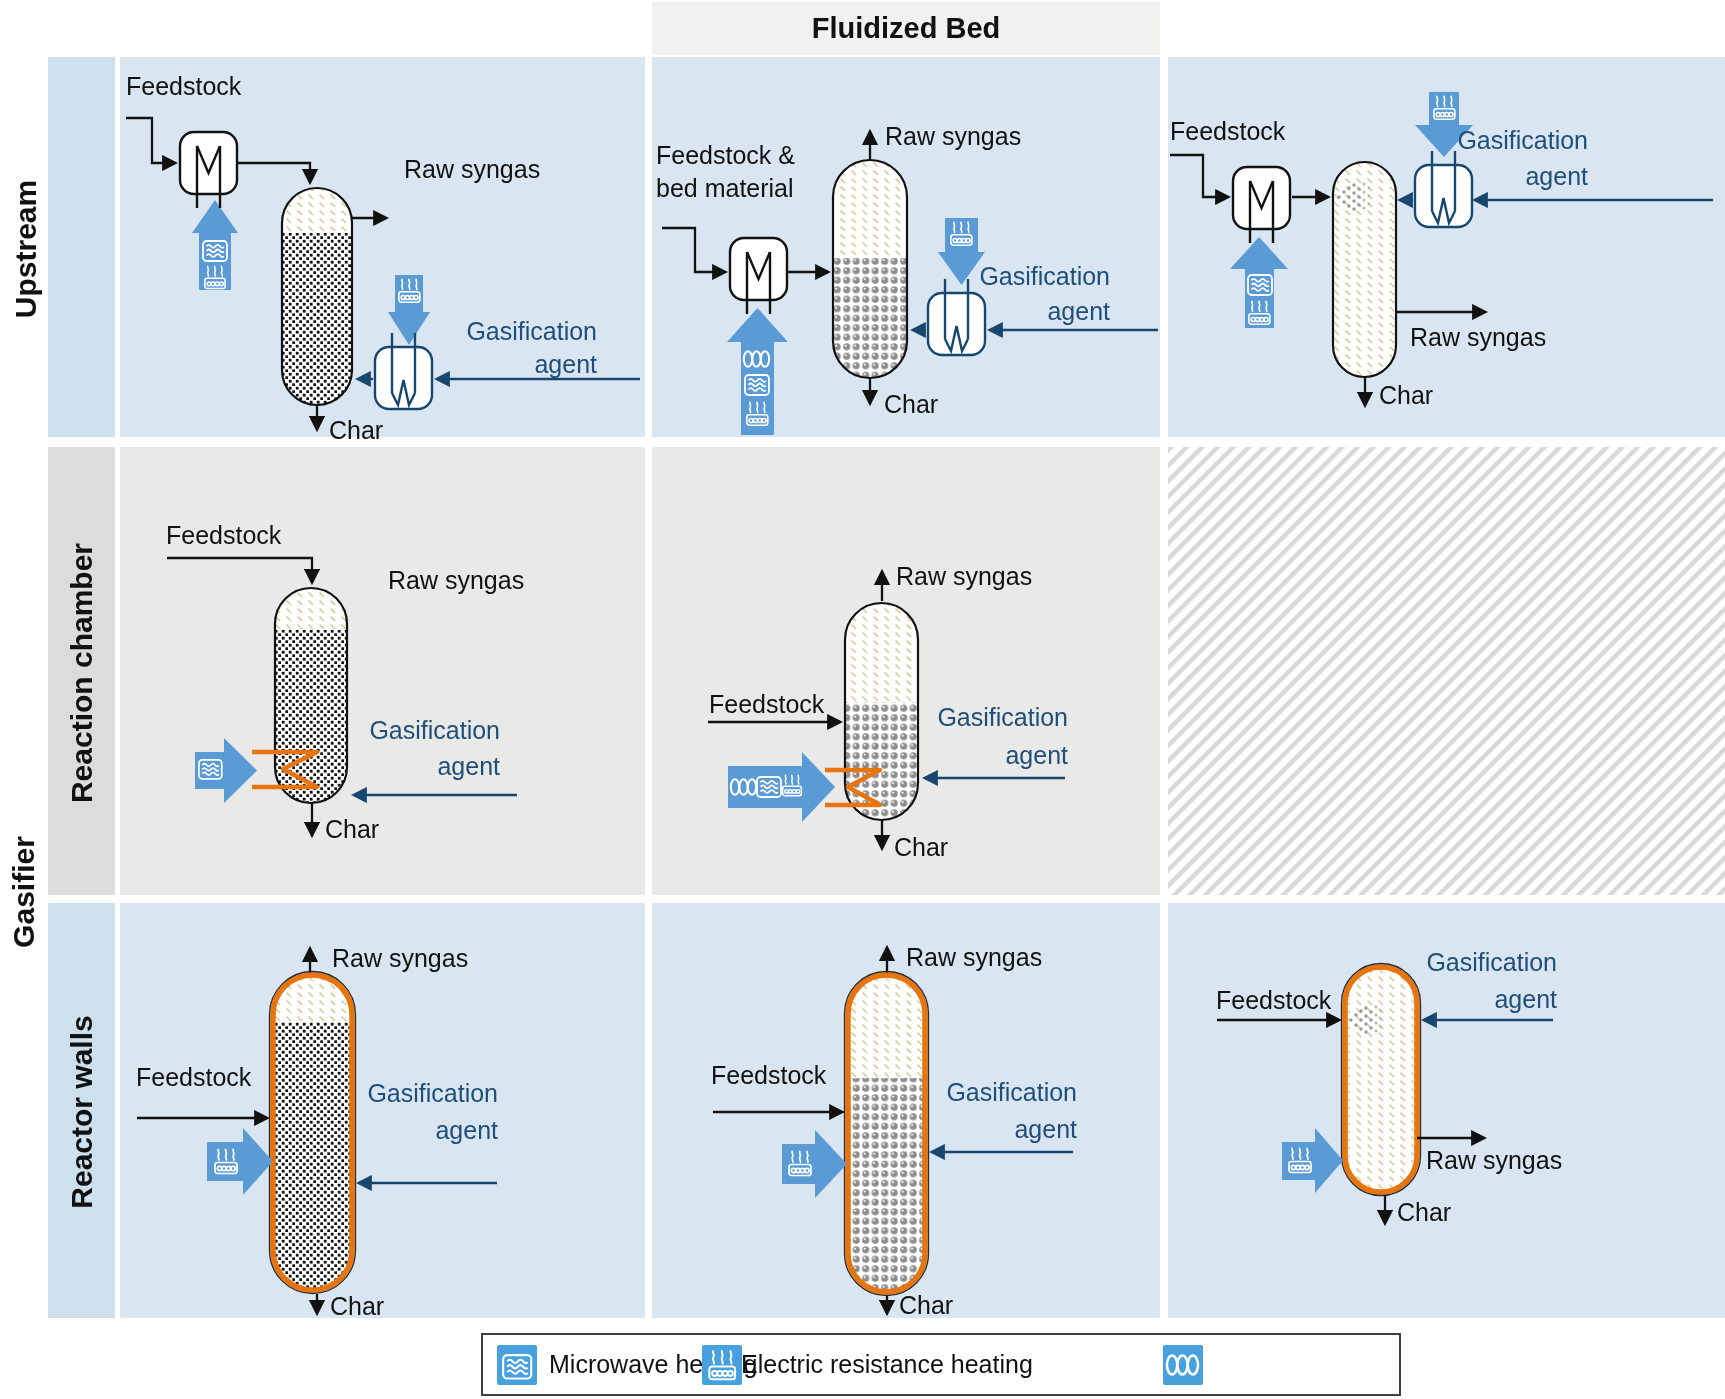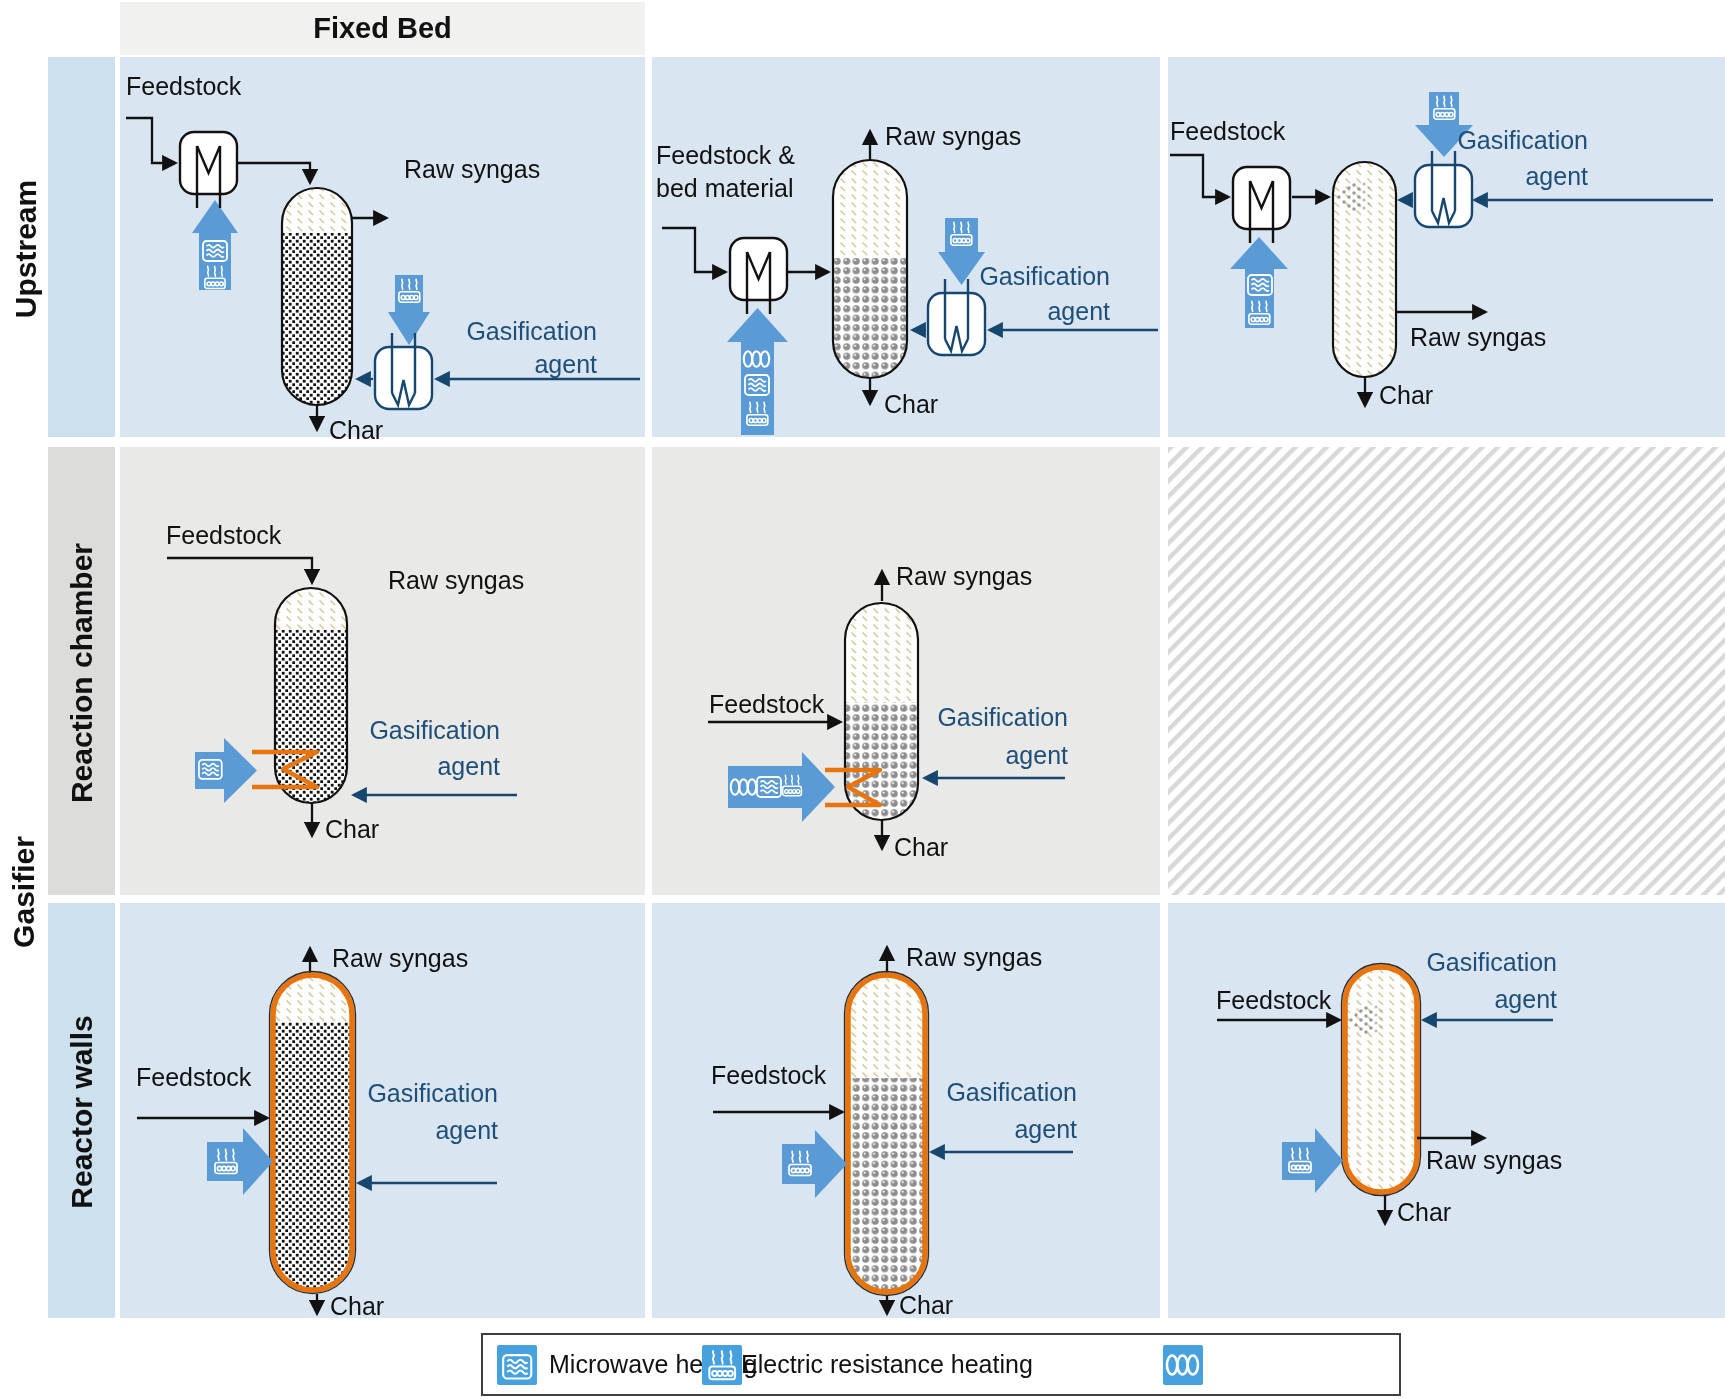--- a/index.html
+++ b/index.html
@@ -111,21 +111,21 @@
           <circle cx="27" cy="-5" r="1.5" opacity=".7"></circle>
         <circle cx="27" cy="3" r="1.5" opacity=".7"></circle>
           <circle cx="27" cy="11" r="1.5" opacity=".7"></circle>
         <circle cx="32" cy="-9" r="1.4" opacity=".5"></circle>
           <circle cx="32" cy="-1" r="1.4" opacity=".5"></circle>
           <circle cx="32" cy="7" r="1.4" opacity=".5"></circle>
       </g>
     </defs>
   </svg>
 
-  <div class="hdr" style="left:120px;width:525px">Fixed Bed</div>
+  <div class="hdr" style="left:652px;width:508px">Fluidized Bed</div>
 
   <div class="cellbg stripblue" style="left:48px;top:57px;width:67px;height:380px"></div>
   <div class="cellbg stripgray" style="left:48px;top:447px;width:67px;height:448px"></div>
   <div class="cellbg stripblue" style="left:48px;top:903px;width:67px;height:415px"></div>
 
   <div class="cellbg blue" style="left:120px;top:57px;width:525px;height:380px"></div>
   <div class="cellbg blue" style="left:652px;top:57px;width:508px;height:380px"></div>
   <div class="cellbg blue" style="left:1168px;top:57px;width:557px;height:380px"></div>
   <div class="cellbg gray" style="left:120px;top:447px;width:525px;height:448px"></div>
   <div class="cellbg gray" style="left:652px;top:447px;width:508px;height:448px"></div>

